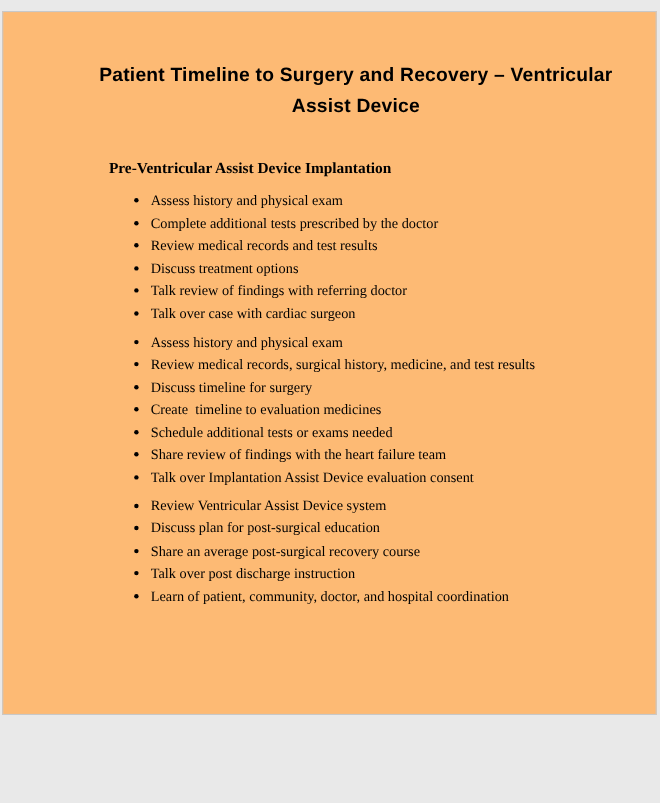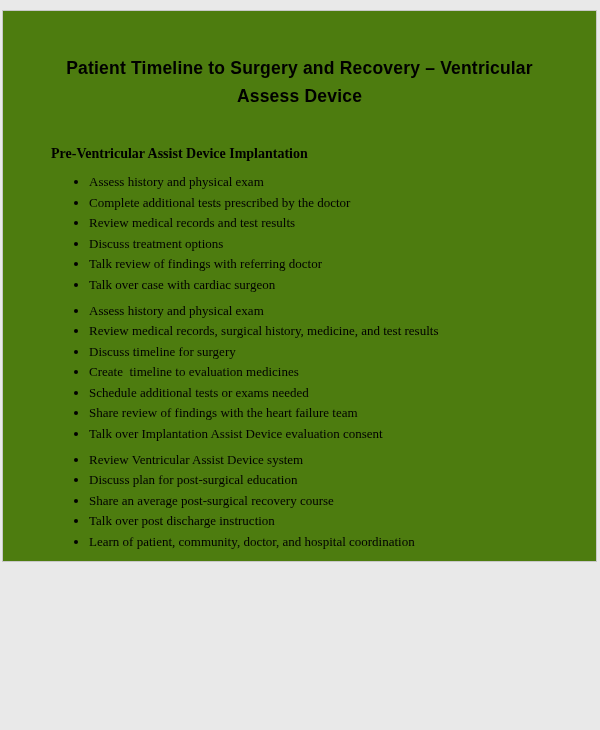--- a/index.html
+++ b/index.html
@@ -10,24 +10,25 @@
     height: 730px;
     background: #e9e9e9;
     font-family: "Liberation Serif", serif;
     color: #000;
   }
   .page {
     position: absolute;
     left: 2px;
     top: 10px;
     width: 595px;
-    height: 552px;
-    background: #4d7c0f;
+    height: 640px;
+    background: #fdba74;
     border: 1px solid #c8c8c8;
     overflow: hidden;
+    padding-left: 48px;
   }
   .doc-title {
     margin-top: 43px;
     text-align: center;
     font-family: "Liberation Sans", sans-serif;
     font-weight: bold;
     font-size: 17.5px;
     line-height: 28px;
     letter-spacing: 0.2px;
   }
@@ -62,21 +63,21 @@
     white-space: pre-wrap;
   }
 </style>
 </head>
 <body>
 
 <div class="page">
 
   <div class="doc-title">
     <div>Patient Timeline to Surgery and Recovery – Ventricular</div>
-    <div>Assess Device</div>
+    <div>Assist Device</div>
   </div>
 
   <div class="content">
 
     <p class="heading heading-1">Pre-Ventricular Assist Device Implantation</p>
 
 
     <ul class="bullet-list">
       <li>Assess history and physical exam</li>
       <li>Complete additional tests prescribed by the doctor</li>

